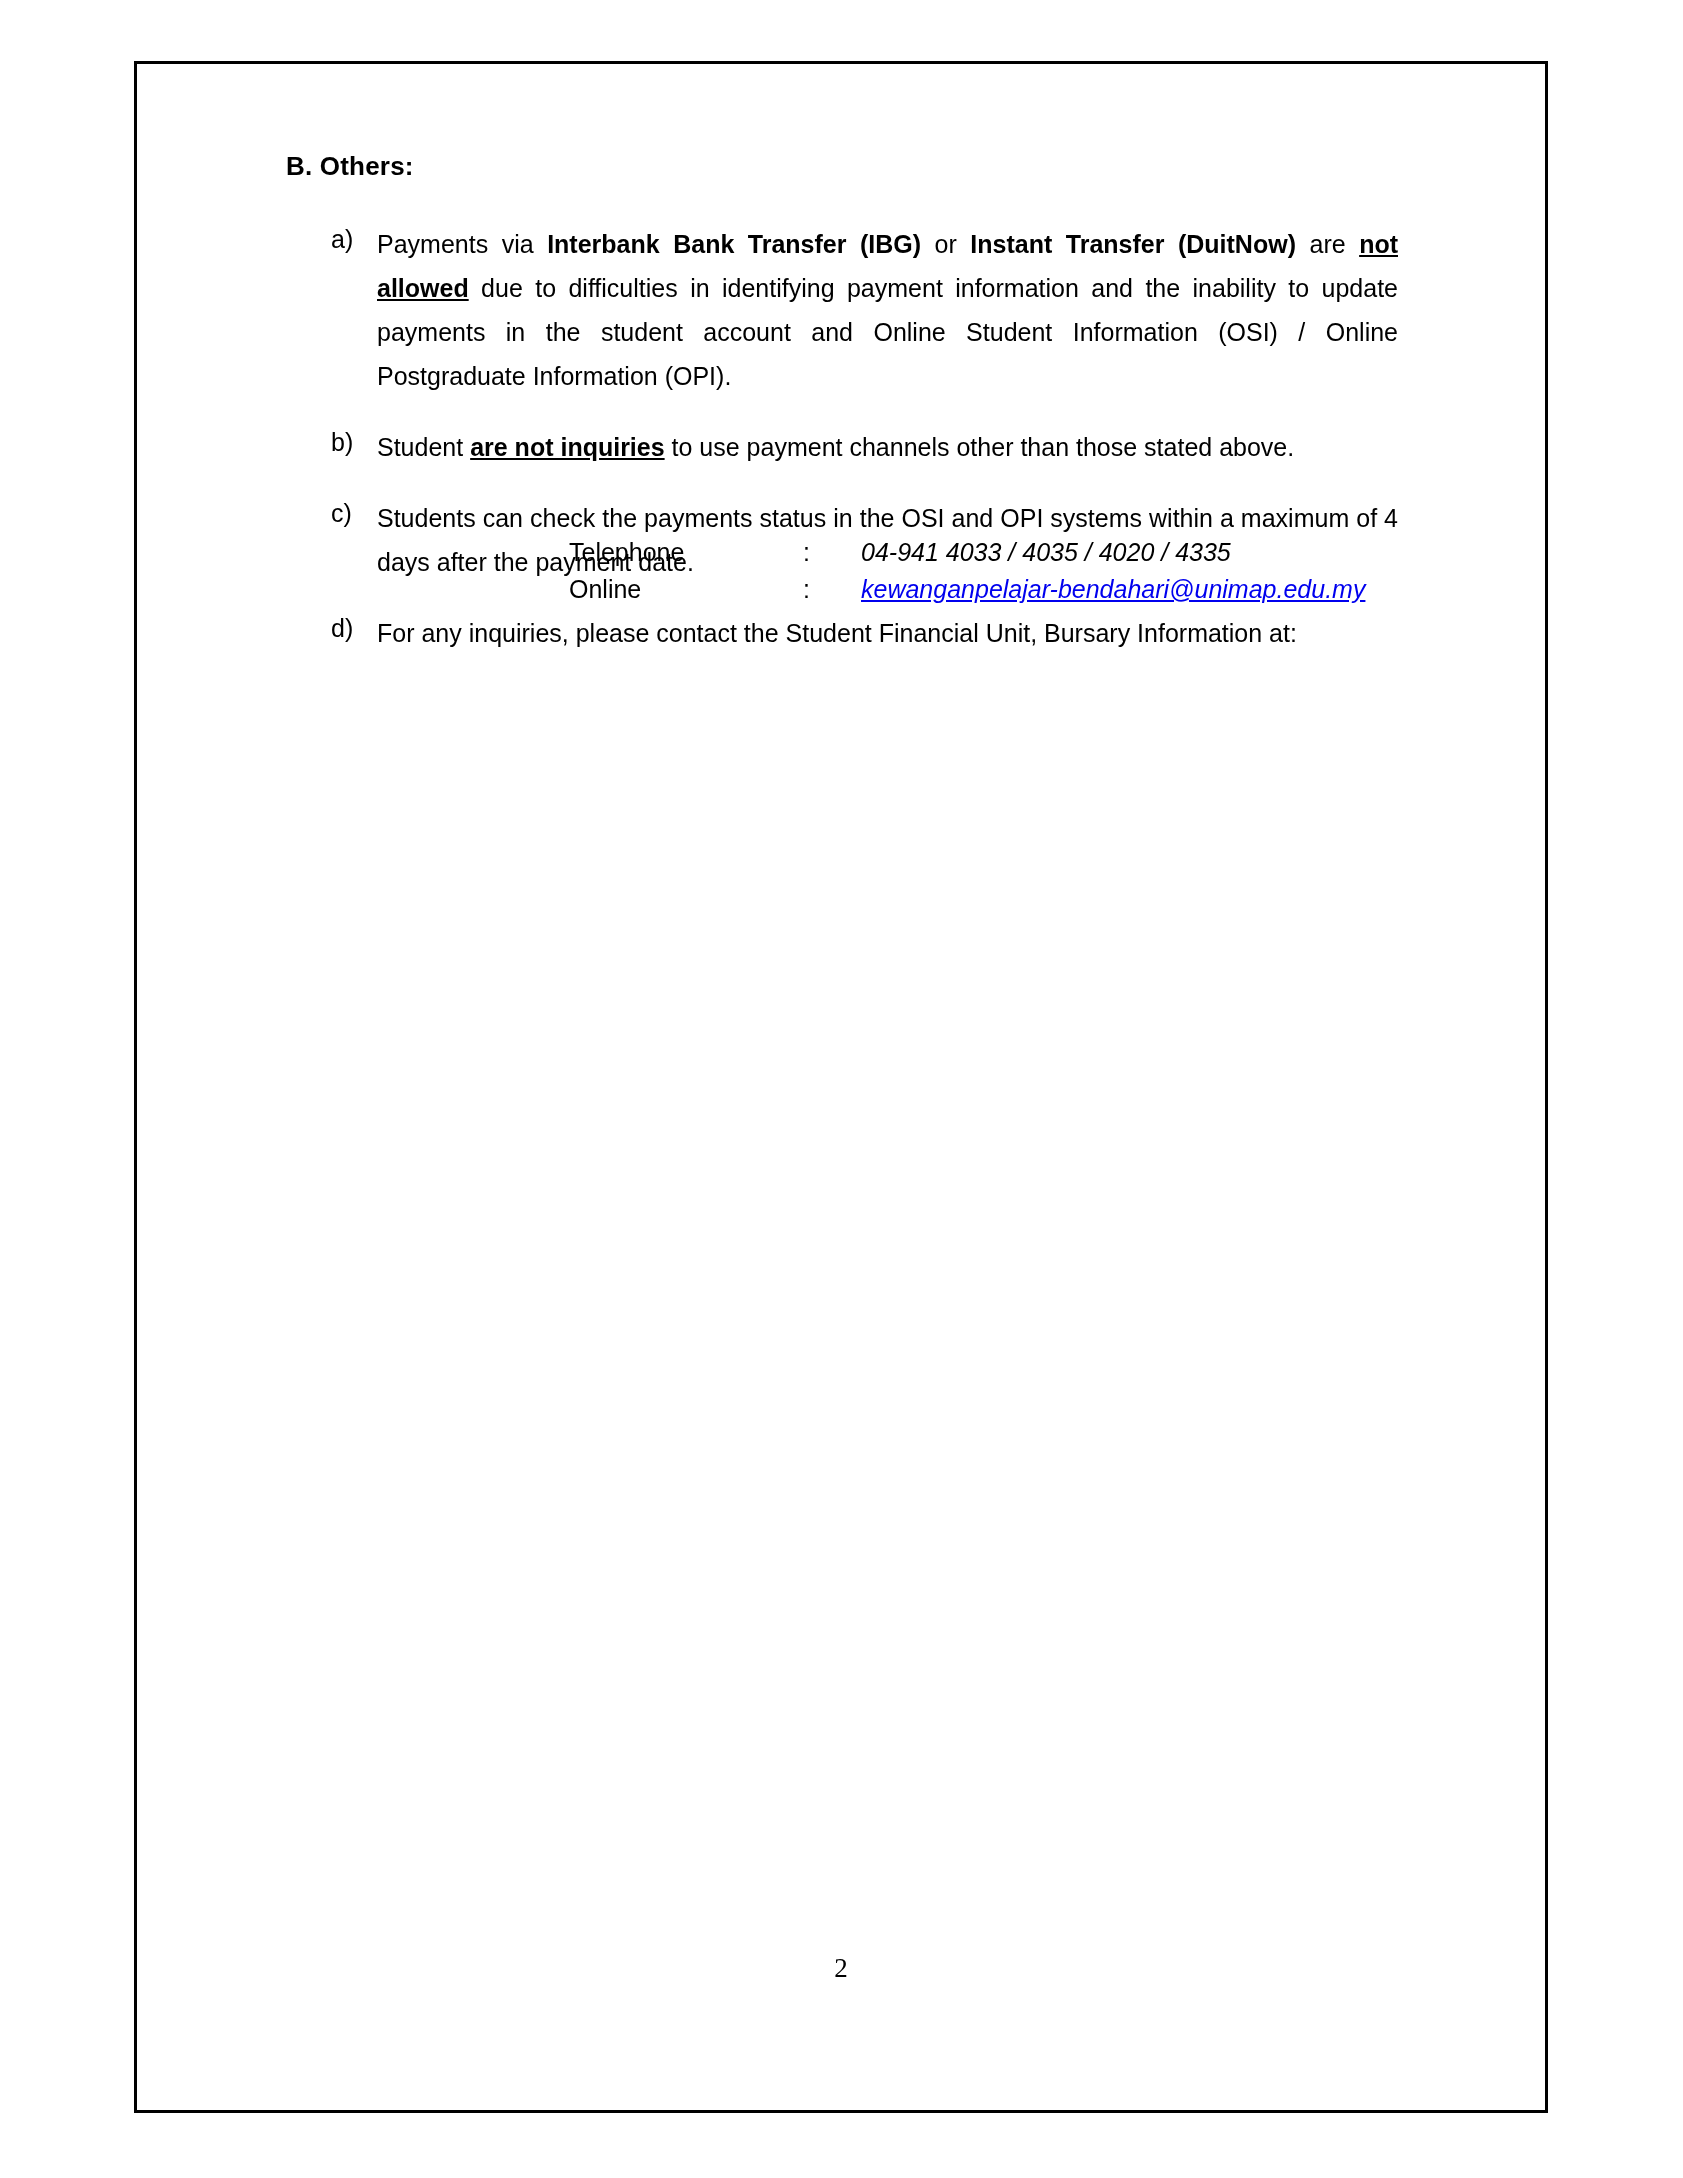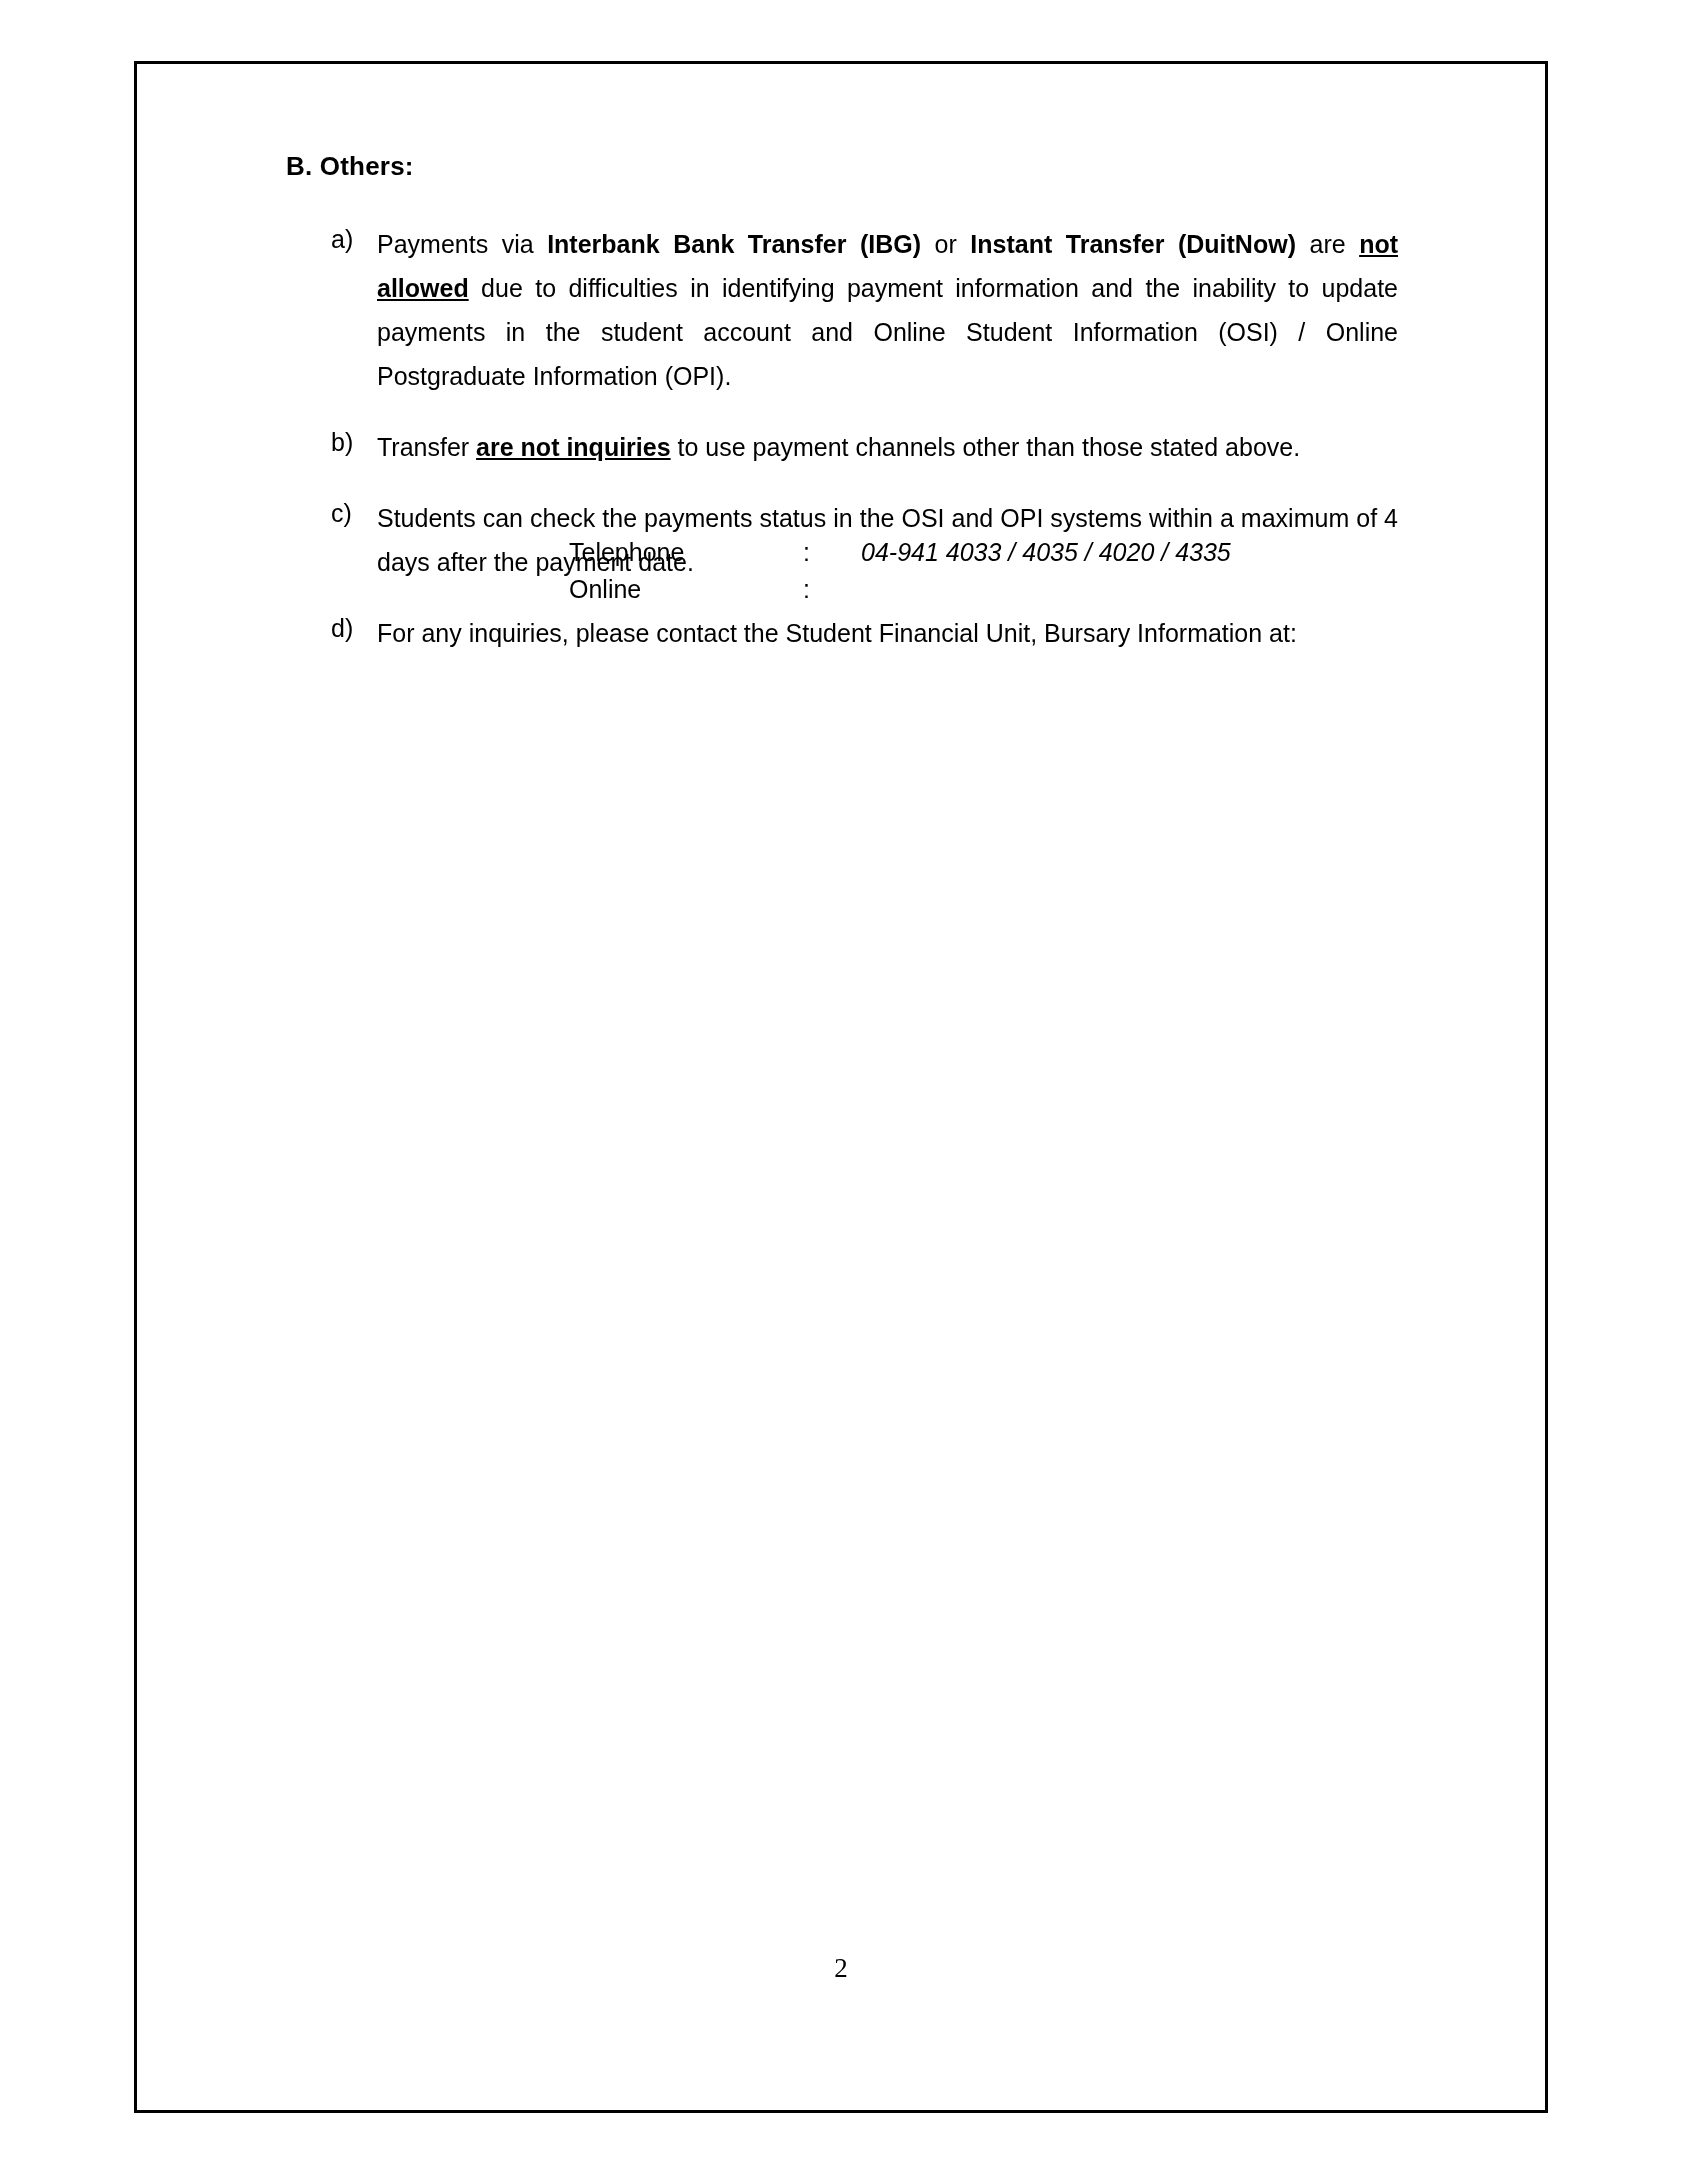--- a/index.html
+++ b/index.html
@@ -134,21 +134,21 @@
       <div class="item">
         <div class="marker">a)</div>
         <div class="body-text">
           <span>Payments via </span><span class="b">Interbank Bank Transfer (IBG)</span><span> or </span><span class="b">Instant Transfer (DuitNow)</span><span> are </span><span class="bu">not allowed</span><span> due to difficulties in identifying payment information and the inability to update payments in the student account and Online Student Information (OSI) / Online Postgraduate Information (OPI).</span>
         </div>
       </div>
 
       <div class="item">
         <div class="marker">b)</div>
         <div class="body-text">
-          <span>Transfer </span><span class="bu">are not inquiries</span><span> to use payment channels other than those stated above.</span>
+          <span>Student </span><span class="bu">are not inquiries</span><span> to use payment channels other than those stated above.</span>
         </div>
       </div>
 
       <div class="item">
         <div class="marker">c)</div>
         <div class="body-text">
           <span>Students can check the payments status in the OSI and OPI systems within a maximum of 4 days after the payment date.</span>
         </div>
       </div>
 
@@ -163,20 +163,21 @@
 
     <div class="contact">
       <div class="contact-row">
         <span class="contact-label">Telephone</span>
         <span class="contact-sep">:</span>
         <span class="contact-value">04-941 4033 / 4035 / 4020 / 4335</span>
       </div>
       <div class="contact-row">
         <span class="contact-label">Online</span>
         <span class="contact-sep">:</span>
+        <span class="contact-value link">kewanganpelajar-bendahari@unimap.edu.my</span>
       </div>
     </div>
 
     <div class="page-number">2</div>
 
   </div>
 </div>
 
 
 </body></html>

